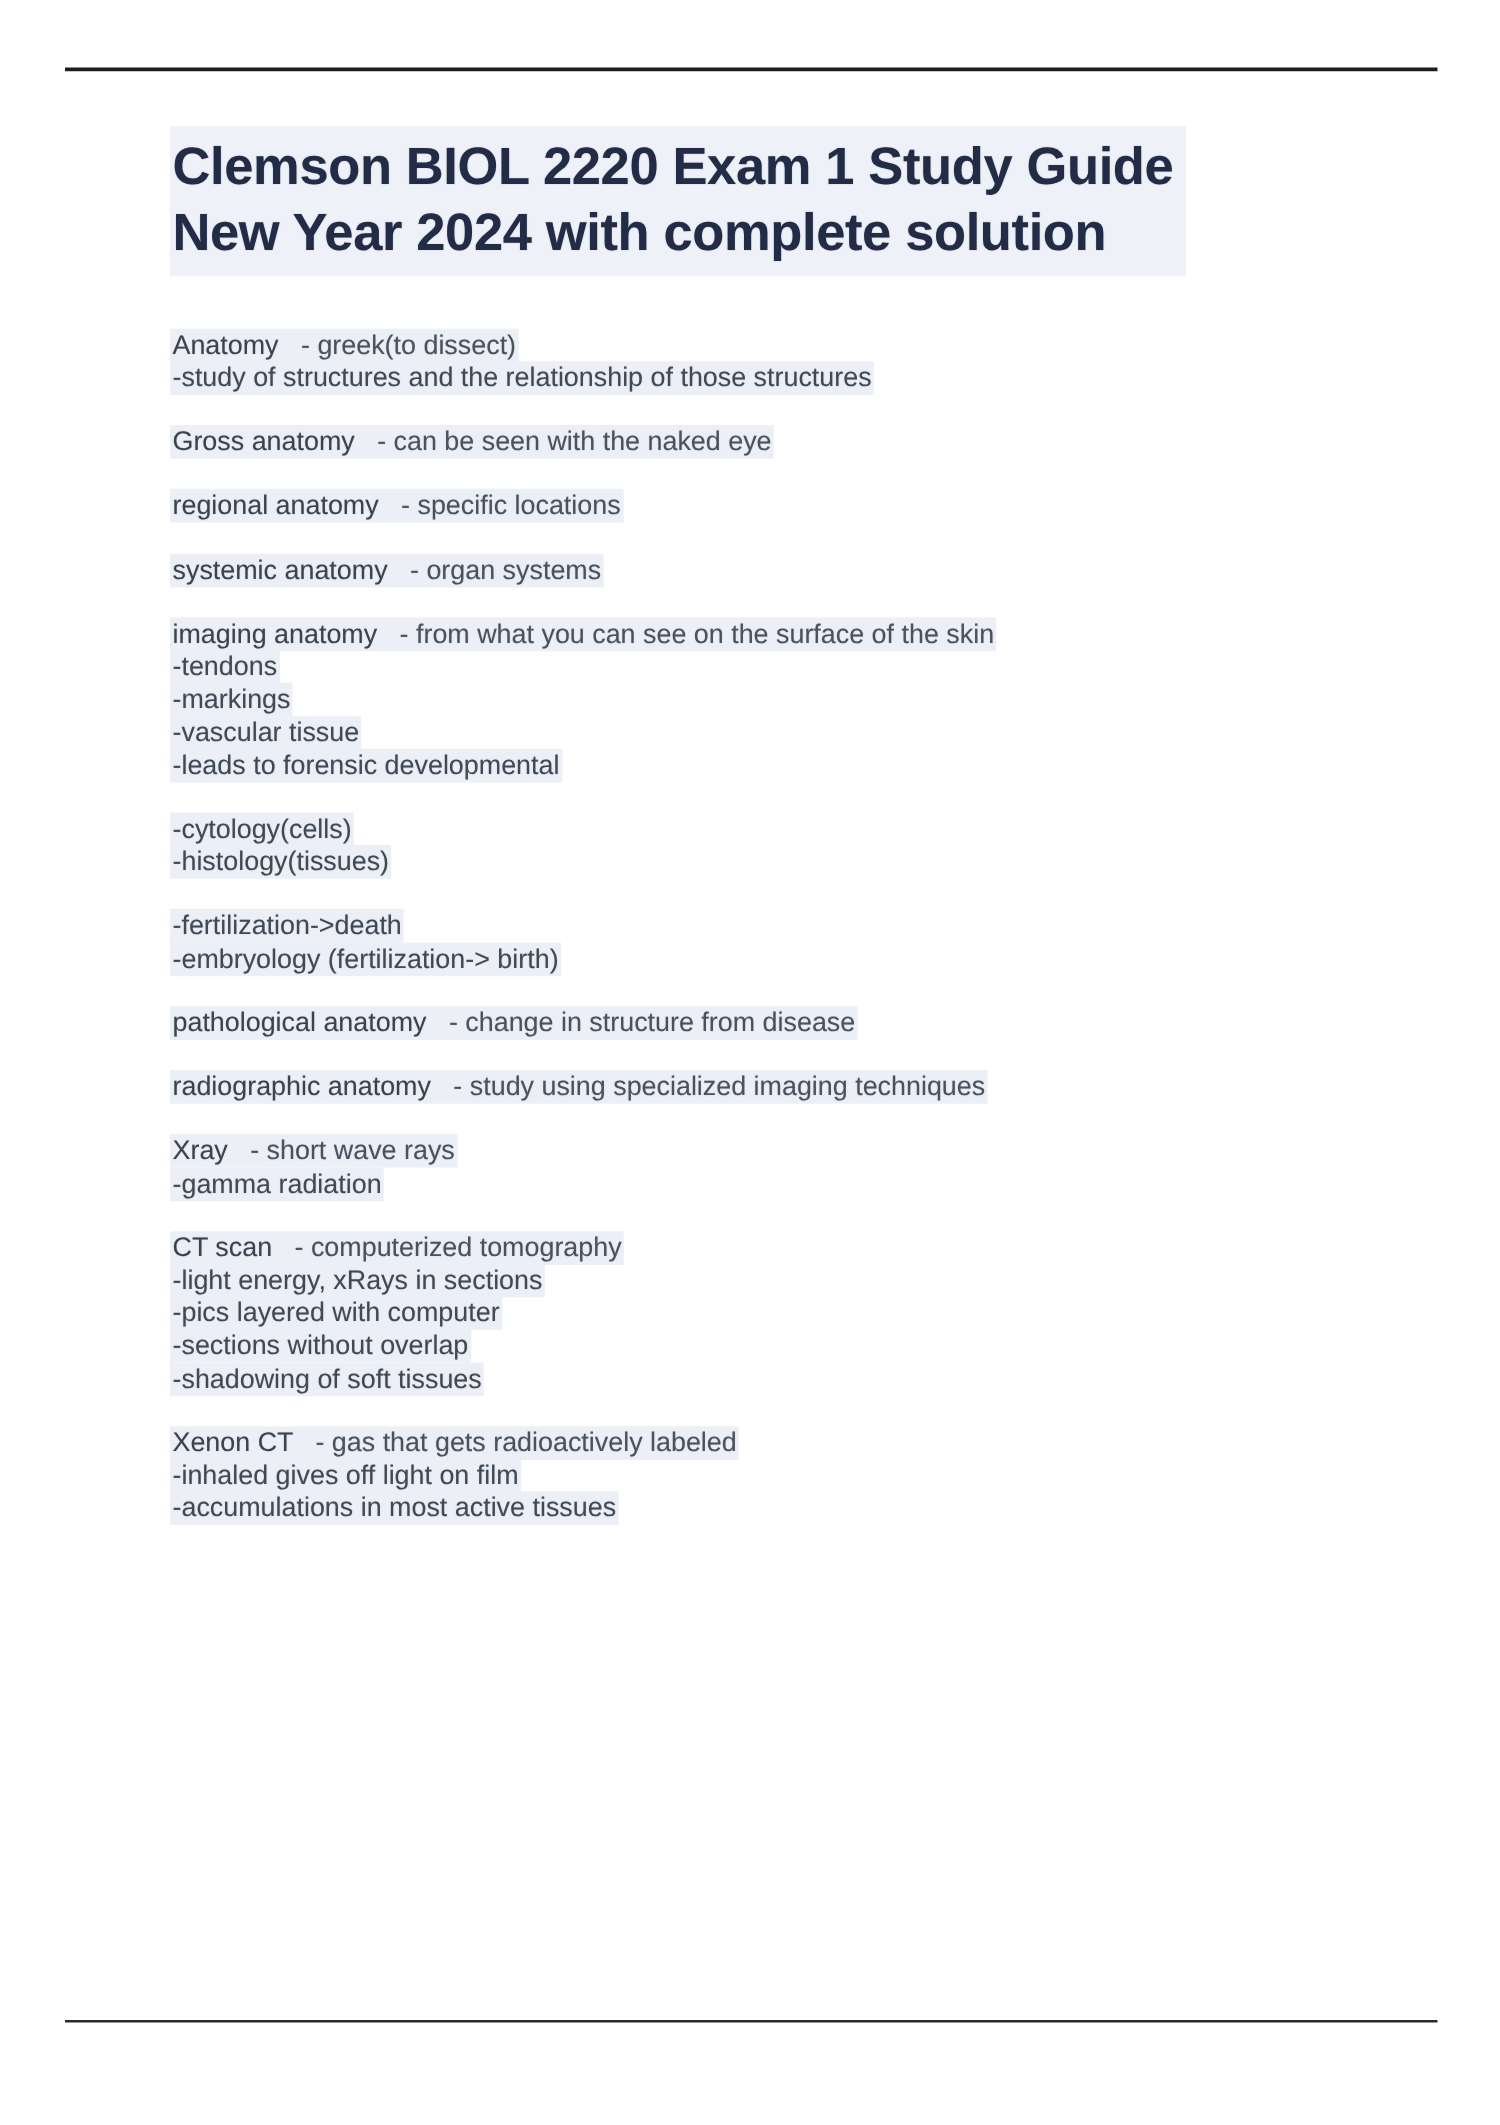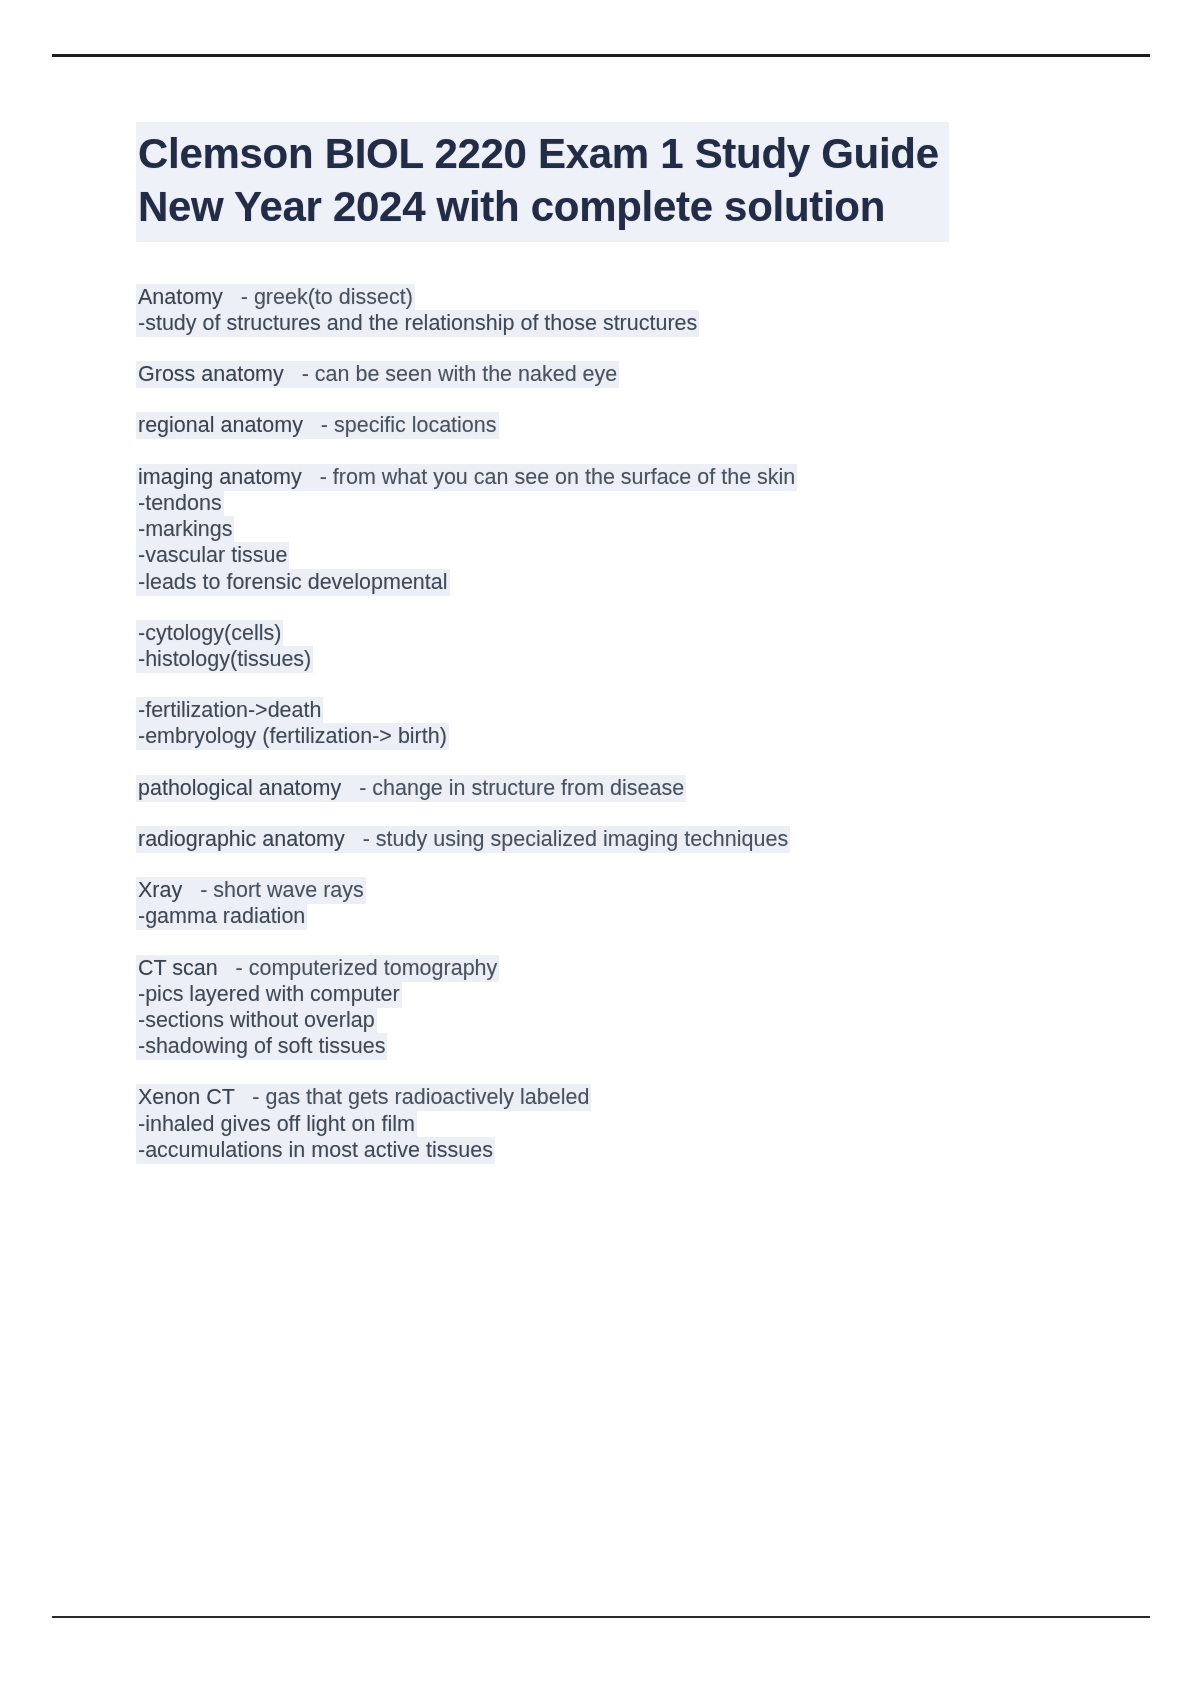--- a/index.html
+++ b/index.html
@@ -30,21 +30,21 @@
     width: 1098px;
     height: 3px;
     background: #1d1d1d;
   }
   .rule-top { top: 54px; }
   .rule-bottom { top: 1616px; height: 2px; background: #2a2a2a; }
 
   .content {
     position: absolute;
     left: 136px;
-    top: 122px;
+    top: 101px;
     width: 900px;
   }
 
   
   .doc-title {
     display: inline-block;
     background: #eef1f7;
     color: #232c47;
     font-size: 42px;
     line-height: 1.26;
@@ -100,20 +100,23 @@
           <div class="line head"><span class="hl"><span class="term">Anatomy</span>   <span class="dash">- greek(to dissect)</span></span></div>
           <div class="line"><span class="hl">-study of structures and the relationship of those structures</span></div>
         </div>
         <div class="entry">
           <div class="line head"><span class="hl"><span class="term">Gross anatomy</span>   <span class="dash">- can be seen with the naked eye</span></span></div>
         </div>
         <div class="entry">
           <div class="line head"><span class="hl"><span class="term">regional anatomy</span>   <span class="dash">- specific locations</span></span></div>
         </div>
         <div class="entry">
+          <div class="line head"><span class="hl"><span class="term">systemic anatomy</span>   <span class="dash">- organ systems</span></span></div>
+        </div>
+        <div class="entry">
           <div class="line head"><span class="hl"><span class="term">imaging anatomy</span>   <span class="dash">- from what you can see on the surface of the skin</span></span></div>
           <div class="line"><span class="hl">-tendons</span></div>
           <div class="line"><span class="hl">-markings</span></div>
           <div class="line"><span class="hl">-vascular tissue</span></div>
           <div class="line"><span class="hl">-leads to forensic developmental</span></div>
         </div>
         <div class="entry">
           <div class="line"><span class="hl">-cytology(cells)</span></div>
           <div class="line"><span class="hl">-histology(tissues)</span></div>
         </div>
@@ -126,20 +129,21 @@
         </div>
         <div class="entry">
           <div class="line head"><span class="hl"><span class="term">radiographic anatomy</span>   <span class="dash">- study using specialized imaging techniques</span></span></div>
         </div>
         <div class="entry">
           <div class="line head"><span class="hl"><span class="term">Xray</span>   <span class="dash">- short wave rays</span></span></div>
           <div class="line"><span class="hl">-gamma radiation</span></div>
         </div>
         <div class="entry">
           <div class="line head"><span class="hl"><span class="term">CT scan</span>   <span class="dash">- computerized tomography</span></span></div>
+          <div class="line"><span class="hl">-light energy, xRays in sections</span></div>
           <div class="line"><span class="hl">-pics layered with computer</span></div>
           <div class="line"><span class="hl">-sections without overlap</span></div>
           <div class="line"><span class="hl">-shadowing of soft tissues</span></div>
         </div>
         <div class="entry">
           <div class="line head"><span class="hl"><span class="term">Xenon CT</span>   <span class="dash">- gas that gets radioactively labeled</span></span></div>
           <div class="line"><span class="hl">-inhaled gives off light on film</span></div>
           <div class="line"><span class="hl">-accumulations in most active tissues</span></div>
         </div>
       </div>

